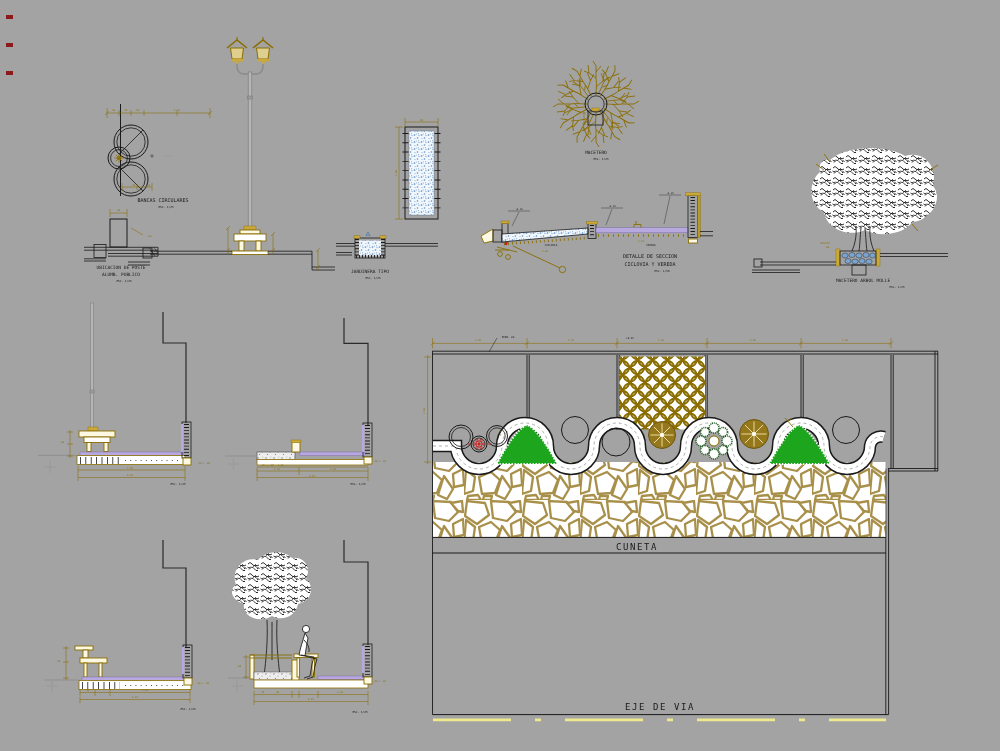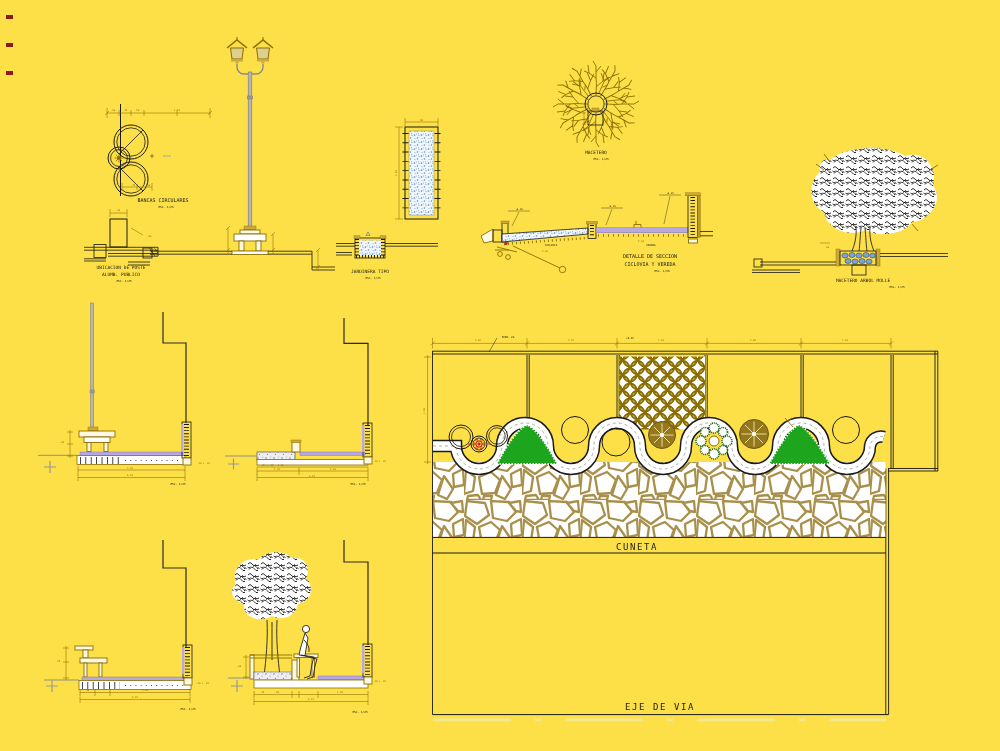--- a/index.html
+++ b/index.html
@@ -1,16 +1,16 @@
 <!DOCTYPE html>
 <html><head>
 <meta charset="utf-8">
 <style>
   html,body{margin:0;padding:0;background:#ffffff;}
-  #canvas{position:relative;width:1000px;height:751px;background:#fde047;overflow:hidden;}
+  #canvas{position:relative;width:1000px;height:751px;background:#a3a3a3;overflow:hidden;}
   svg{position:absolute;left:0;top:0;font-family:"DejaVu Sans Mono","Liberation Mono",monospace;}
   .k{stroke:#1a1a1a;fill:none;stroke-width:1;}
   .k8{stroke:#1a1a1a;fill:none;stroke-width:.8;}
   .bnd{stroke:#2a2a2a;fill:none;stroke-width:1.2;}
   .g{stroke:#8a6d00;fill:none;stroke-width:.9;}
   .gfill{fill:#fdf8e2;stroke:#8a6d00;stroke-width:.9;}
   .gf{fill:#caa93a;stroke:#8a6d00;stroke-width:.4;}
   .dim{stroke:#8a6d00;stroke-width:.55;fill:none;}
   .gray{stroke:#8f8f8f;stroke-width:1;fill:none;}
   text{fill:#1a1a1a;}

